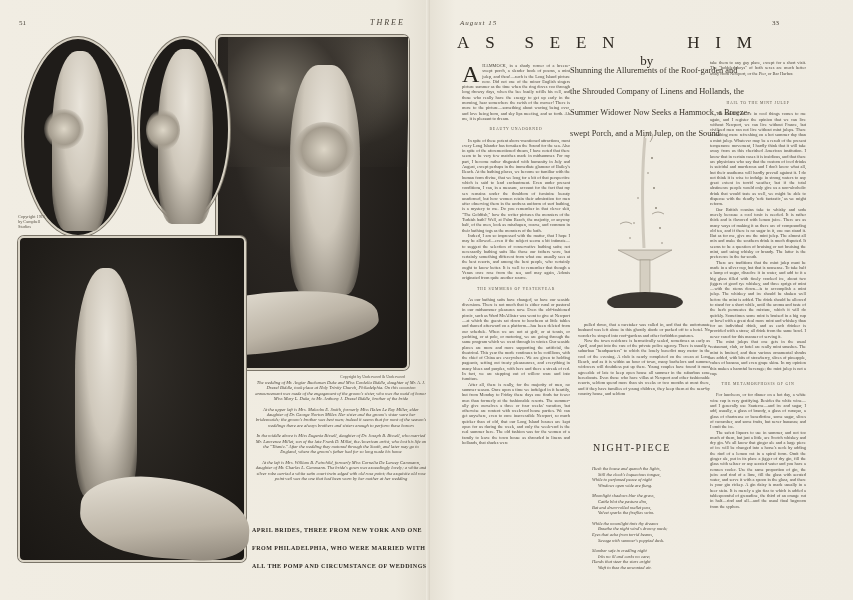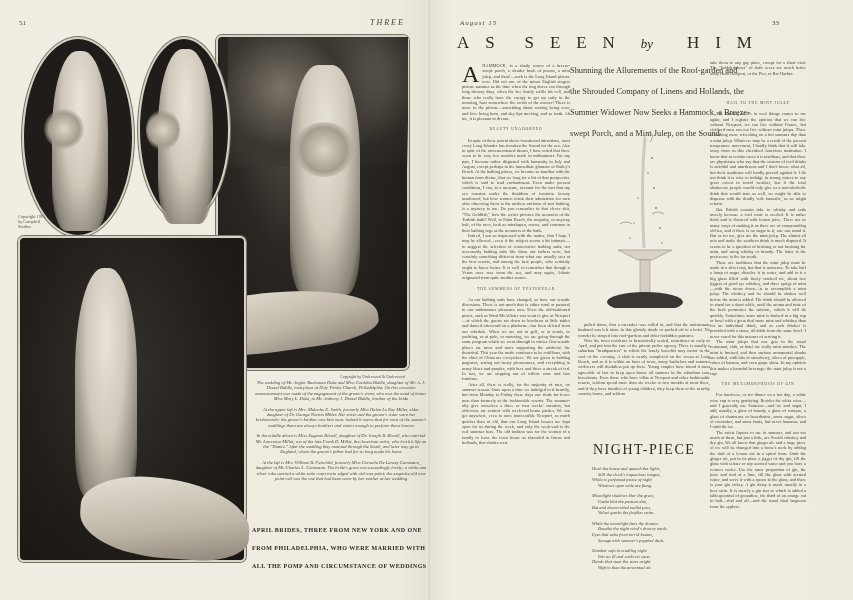--- a/index.html
+++ b/index.html
@@ -23,31 +23,31 @@
   .copyright-side{position:absolute;left:18px;top:214px;width:30px;font-size:4.3px;line-height:5px;color:#5b5549}
   .copy-ul{position:absolute;left:340px;top:374px;font-size:4px;color:#5b5549}
 
   .caption-block{position:absolute;left:255px;top:380px;width:172px}
   .cap-para{font-size:4.6px;line-height:5.4px;font-style:italic;text-align:center;color:#4c463c;margin-bottom:5px}
   .headline-lines{position:absolute;left:252px;top:527px;width:176px}
   .headline-lines div{font-size:6px;font-weight:bold;letter-spacing:0.5px;color:#2d2924;white-space:nowrap;margin-bottom:12px;text-align:justify}
 
   
   .title{position:absolute;left:457px;top:33px;width:295px;font-size:17px;letter-spacing:0;color:#2f2a23;display:flex;justify-content:space-between}
-  .title .by{font-style:italic;font-size:13px;margin-top:3px}
+  .title .by{font-size:13px;margin-top:20px}
   .col{position:absolute;font-size:4.4px;line-height:5.3px;color:#4a453c;text-align:justify;overflow:hidden}
   .col p{text-indent:6px;margin-bottom:0}
   .subhead{font-size:3.8px;letter-spacing:0.8px;text-align:center;margin:6px 0 5px 0;color:#5a5448}
   .dropcap{float:left;font-size:24px;line-height:20px;margin:1px 3px 0 0;color:#2a261f}
   .deck{position:absolute;left:570px;top:60px;width:138px;font-size:8.4px;line-height:21px;color:#3a352c;text-align:justify}
   .deck div{text-align:justify;text-align-last:justify;white-space:nowrap}
 
   .fountain{position:absolute;left:590px;top:128px;width:110px;height:180px}
 
-  .poem-title{position:absolute;left:593px;top:442px;font-size:14px;letter-spacing:1.5px;color:#2f2a23}
+  .poem-title{position:absolute;left:593px;top:442px;font-size:10px;letter-spacing:1.5px;color:#2f2a23}
   .poem{position:absolute;left:592px;top:466px;width:110px}
   .stanza{margin-bottom:5px}
   .stanza div{font-size:4.5px;line-height:5.6px;font-style:italic;color:#4c463c;white-space:nowrap}
   .stanza div.ind{padding-left:6px}
 </style>
 </head>
 <body>
 
 <div class="page left">
   <div class="folio" style="left:19px;top:19px">51</div>

